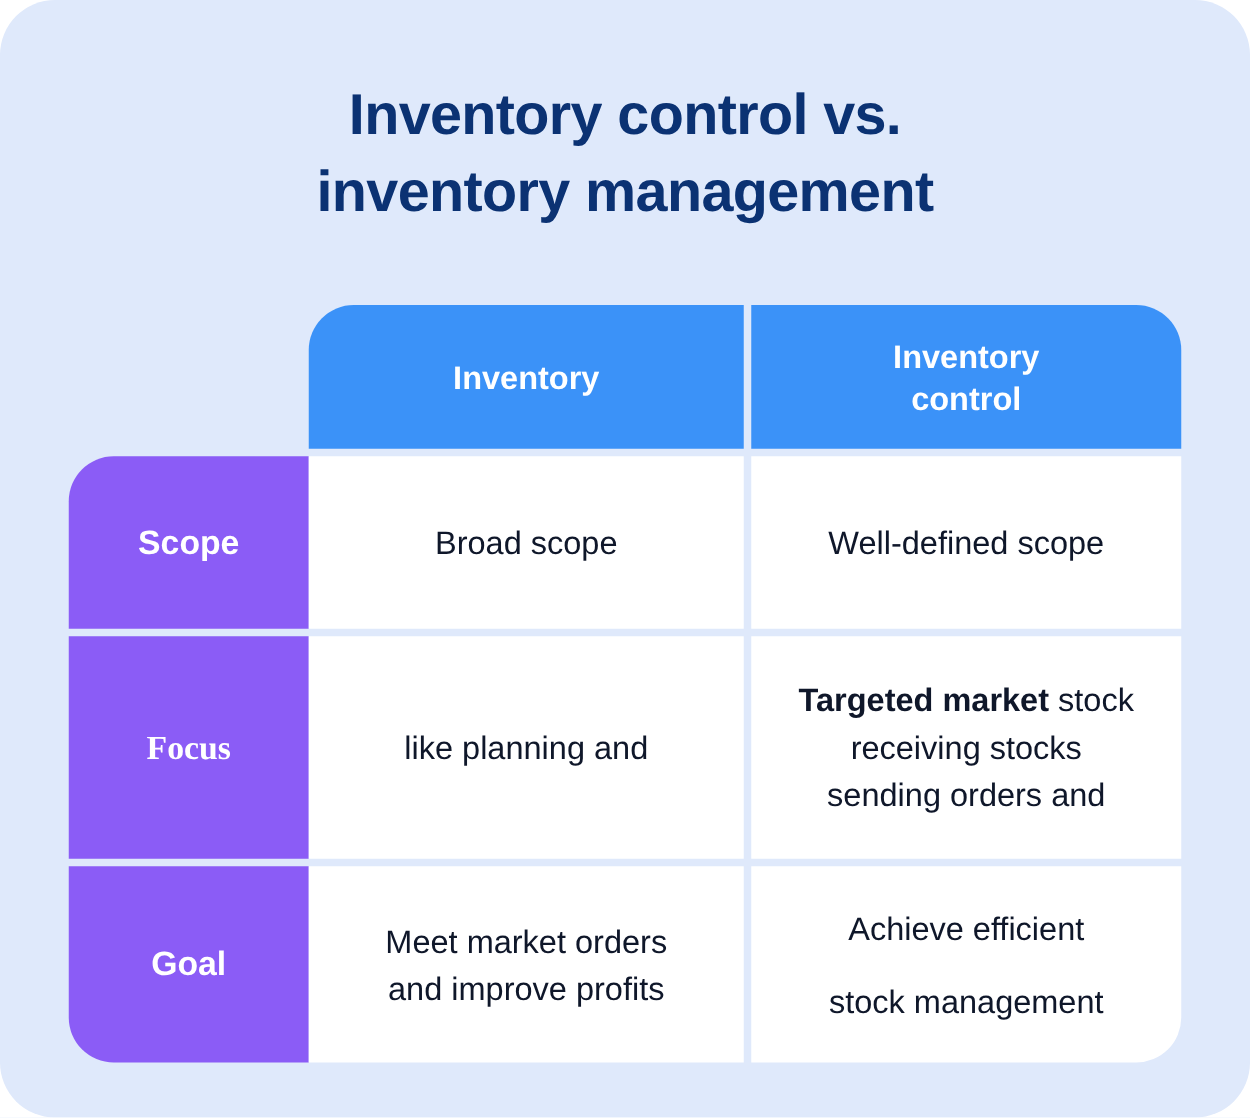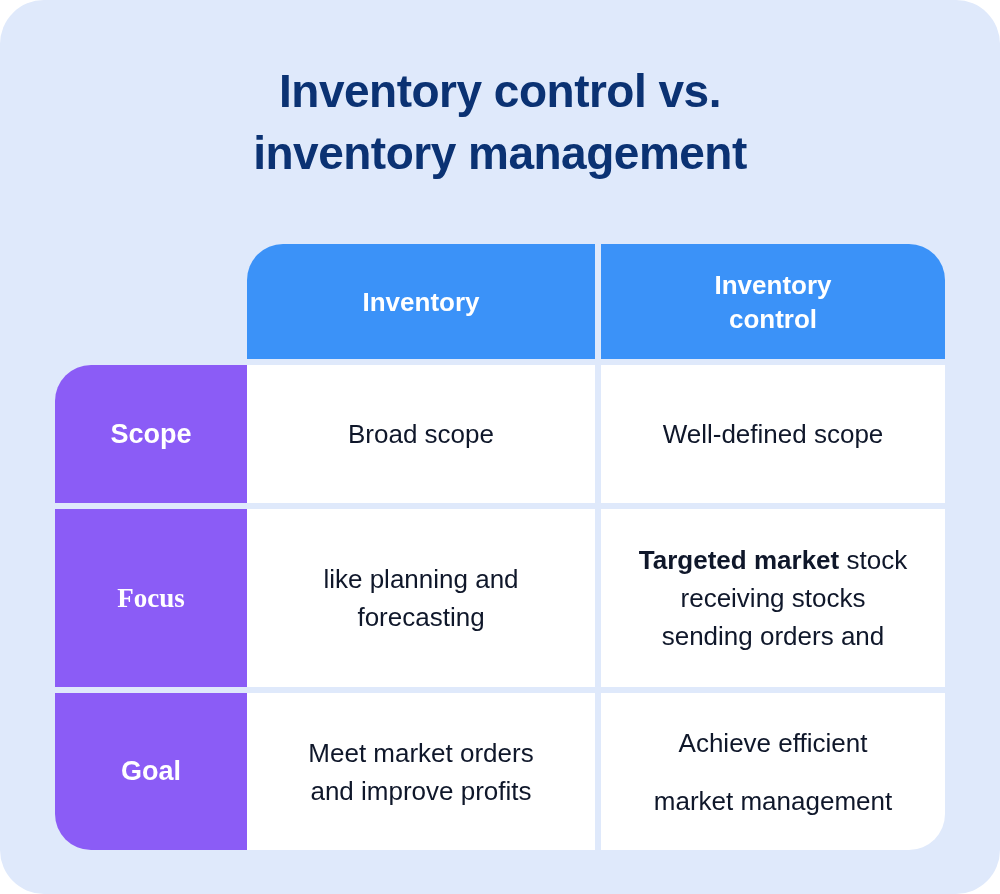--- a/index.html
+++ b/index.html
@@ -120,37 +120,36 @@
     <div class="cell c-ctrl r-scope">
       <div>Well-defined scope</div>
     </div>
 
     <div class="row-header focus">
       <span>Focus</span>
     </div>
 
     <div class="cell c-mgmt r-focus">
       <div>like planning and</div>
-      <div>forecasting</div>
     </div>
 
     <div class="cell c-ctrl r-focus">
       <div><span class="b">Targeted market</span><span> stock</span></div>
       <div>receiving stocks</div>
       <div>sending orders and</div>
     </div>
 
     <div class="row-header goal">
       <span>Goal</span>
     </div>
 
     <div class="cell c-mgmt r-goal">
       <div>Meet market orders</div>
       <div>and improve profits</div>
     </div>
 
     <div class="cell c-ctrl r-goal br-round">
       <div>Achieve efficient</div>
-      <div>market management</div>
+      <div>stock management</div>
     </div>
 
   </div>
 </div>
 
 </body></html>

